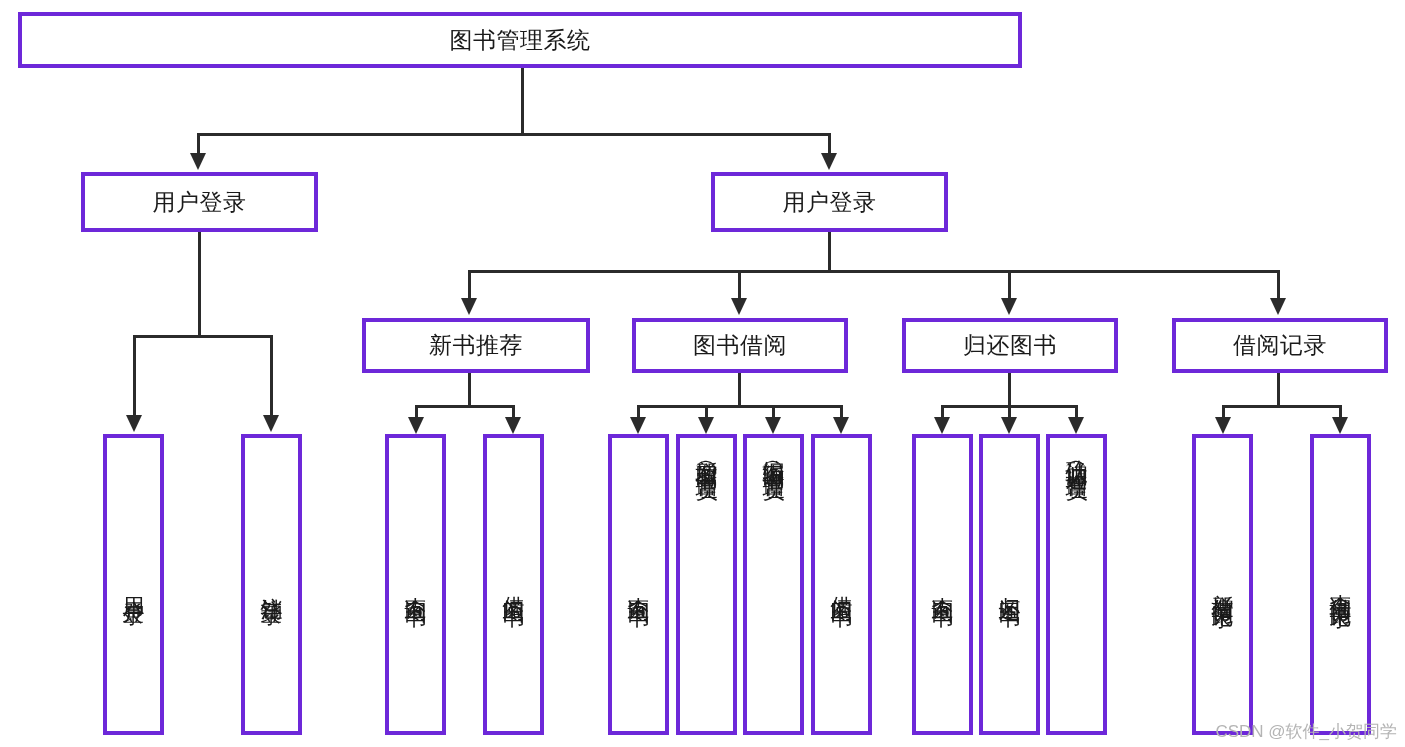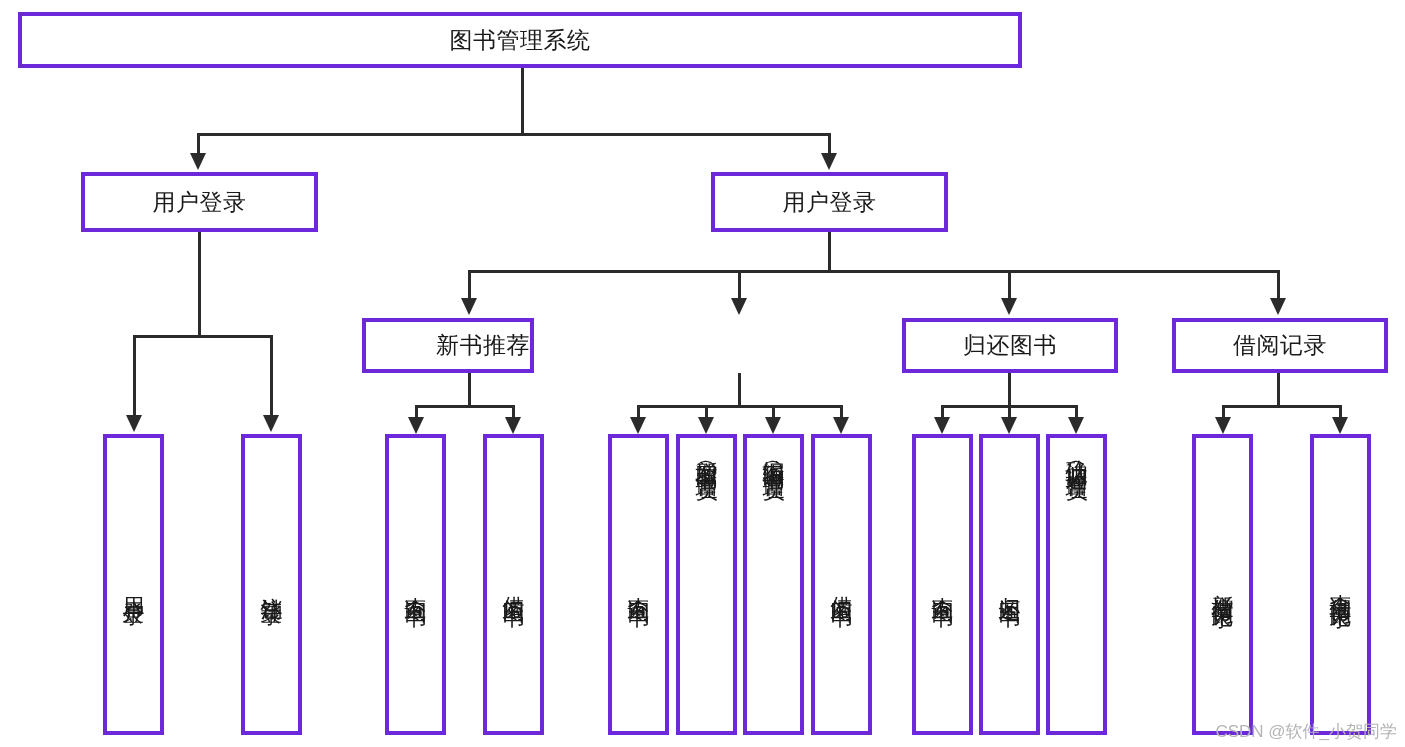--- a/index.html
+++ b/index.html
@@ -122,22 +122,25 @@
 
   <div class="vline" style="left:738px; top:270px; width:3px; height:30px;"></div>
   <div class="arrow" style="left:731px; top:298px;"></div>
 
   <div class="vline" style="left:1008px; top:270px; width:3px; height:30px;"></div>
   <div class="arrow" style="left:1001px; top:298px;"></div>
 
   <div class="vline" style="left:1277px; top:270px; width:3px; height:30px;"></div>
   <div class="arrow" style="left:1270px; top:298px;"></div>
 
-  <div class="node h" style="left:362px; top:318px; width:172px; height:55px;justify-content:flex-end;">
+  <div class="node h" style="left:362px; top:318px; width:228px; height:55px;">
     <span class="lbl">新书推荐</span>
+  </div>
+  <div class="node h" style="left:632px; top:318px; width:216px; height:55px;">
+    <span class="lbl">图书借阅</span>
   </div>
   <div class="node h" style="left:902px; top:318px; width:216px; height:55px;">
     <span class="lbl">归还图书</span>
   </div>
   <div class="node h" style="left:1172px; top:318px; width:216px; height:55px;">
     <span class="lbl">借阅记录</span>
   </div>
 
   <div class="vline" style="left:468px; top:373px; width:3px; height:34px;"></div>
   <div class="hline" style="left:415px; top:405px; width:100px; height:3px;"></div>

